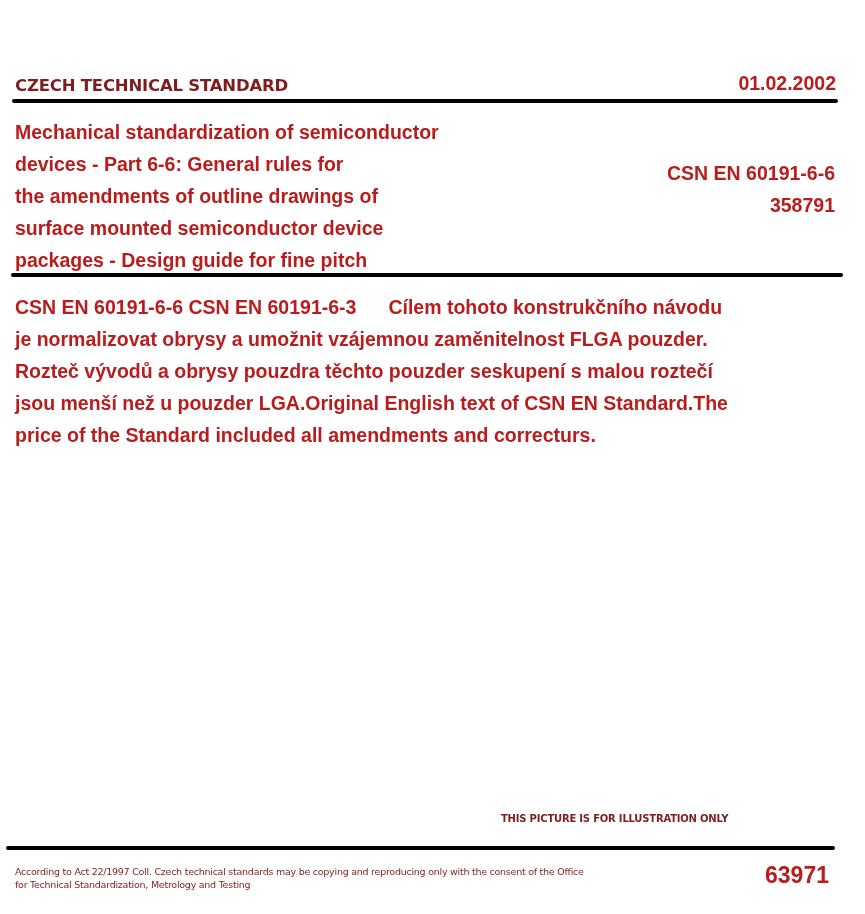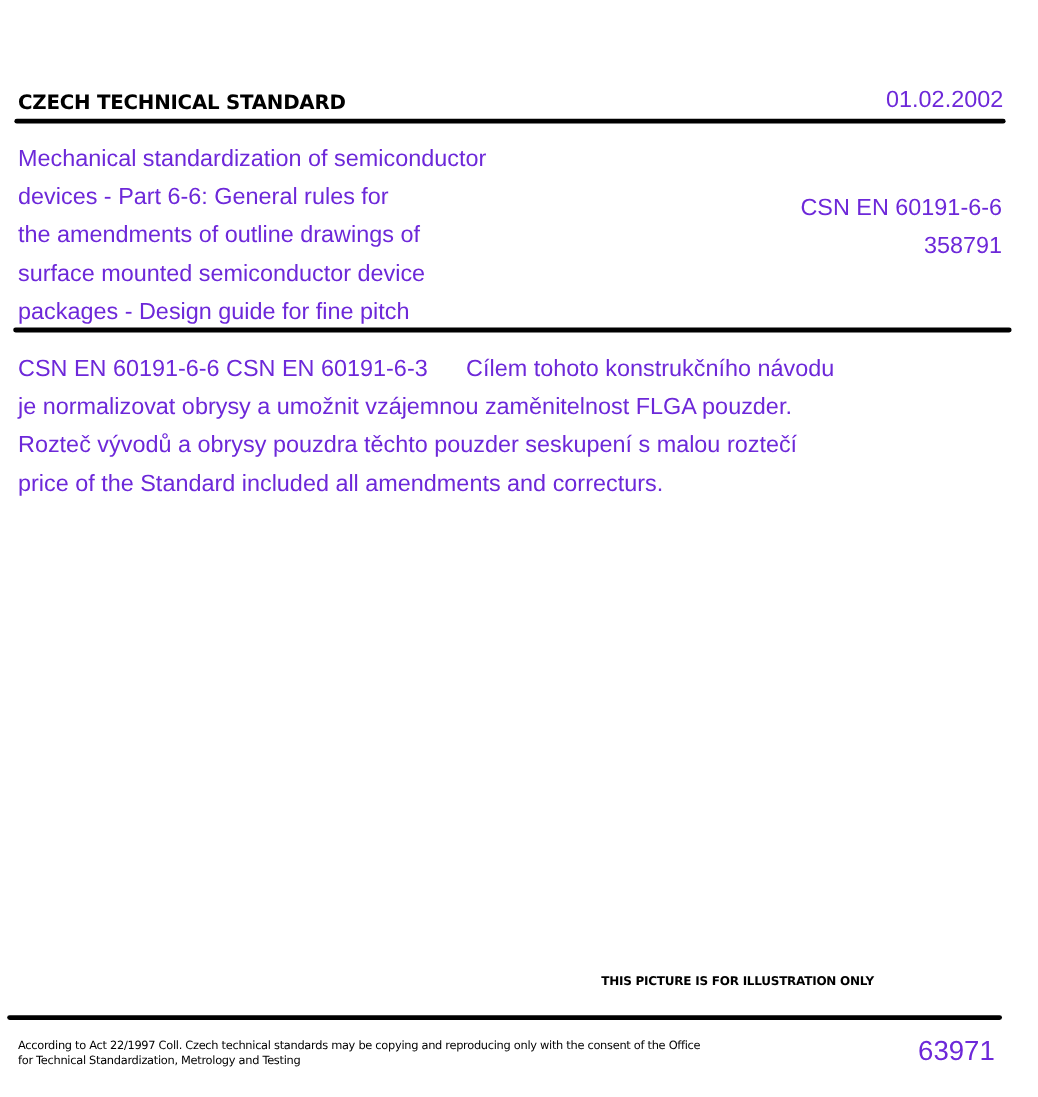--- a/index.html
+++ b/index.html
@@ -1,25 +1,26 @@
 <!DOCTYPE html>
 <html><head>
 <meta charset="utf-8">
 <style>
   html, body { margin: 0; padding: 0; background: #ffffff; }
   body { width: 865px; height: 914px; position: relative; overflow: hidden; }
   .abs { position: absolute; }
   .label-bold {
     font-family: "DejaVu Sans", sans-serif;
     font-weight: bold;
-    color: #000000;
+    color: #7f1d1d;
   }
   .blue {
     font-family: "Liberation Sans", sans-serif;
-    color: #6d28d9;
+    color: #b91c1c;
+    font-weight: bold;
   }
   .rule { position: absolute; background: #000; border-radius: 2px; }
   #header-title { left: 15px; top: 76px; font-size: 16.5px; letter-spacing: -0.2px; white-space: nowrap; }
   #date { right: 29px; top: 72px; font-size: 19.5px; }
   #rule-top { left: 12px; top: 99px; width: 826px; height: 4px; }
   #title-block { left: 15px; top: 116px; font-size: 19.5px; line-height: 32px; width: 460px; }
   #code-block { right: 30px; top: 116px; font-size: 19.5px; line-height: 32px; text-align: right; margin-top: 41px; }
   #rule-mid { left: 11px; top: 273px; width: 832px; height: 4px; }
   #desc { left: 15px; top: 291px; font-size: 19.5px; line-height: 32px; width: 800px; }
   #desc .gap { display: inline-block; width: 32px; }
@@ -47,20 +48,21 @@
   <div>CSN EN 60191-6-6</div>
   <div>358791</div>
 </div>
 
 <div id="rule-mid" class="rule"></div>
 
 <div id="desc" class="abs blue">
   <div><span>CSN EN 60191-6-6 CSN EN 60191-6-3</span><span class="gap"></span><span>Cílem tohoto konstrukčního návodu</span></div>
   <div>je normalizovat obrysy a umožnit vzájemnou zaměnitelnost FLGA pouzder.</div>
   <div>Rozteč vývodů a obrysy pouzdra těchto pouzder seskupení s malou roztečí</div>
+  <div>jsou menší než u pouzder LGA.Original English text of CSN EN Standard.The</div>
   <div>price of the Standard included all amendments and correcturs.</div>
 </div>
 
 <div id="illustration" class="abs label-bold">THIS PICTURE IS FOR ILLUSTRATION ONLY</div>
 <div id="rule-bot" class="rule"></div>
 
 <div id="legal" class="abs label-bold">
   <div>According to Act 22/1997 Coll. Czech technical standards may be copying and reproducing only with the consent of the Office</div>
   <div>for Technical Standardization, Metrology and Testing</div>
 </div>

